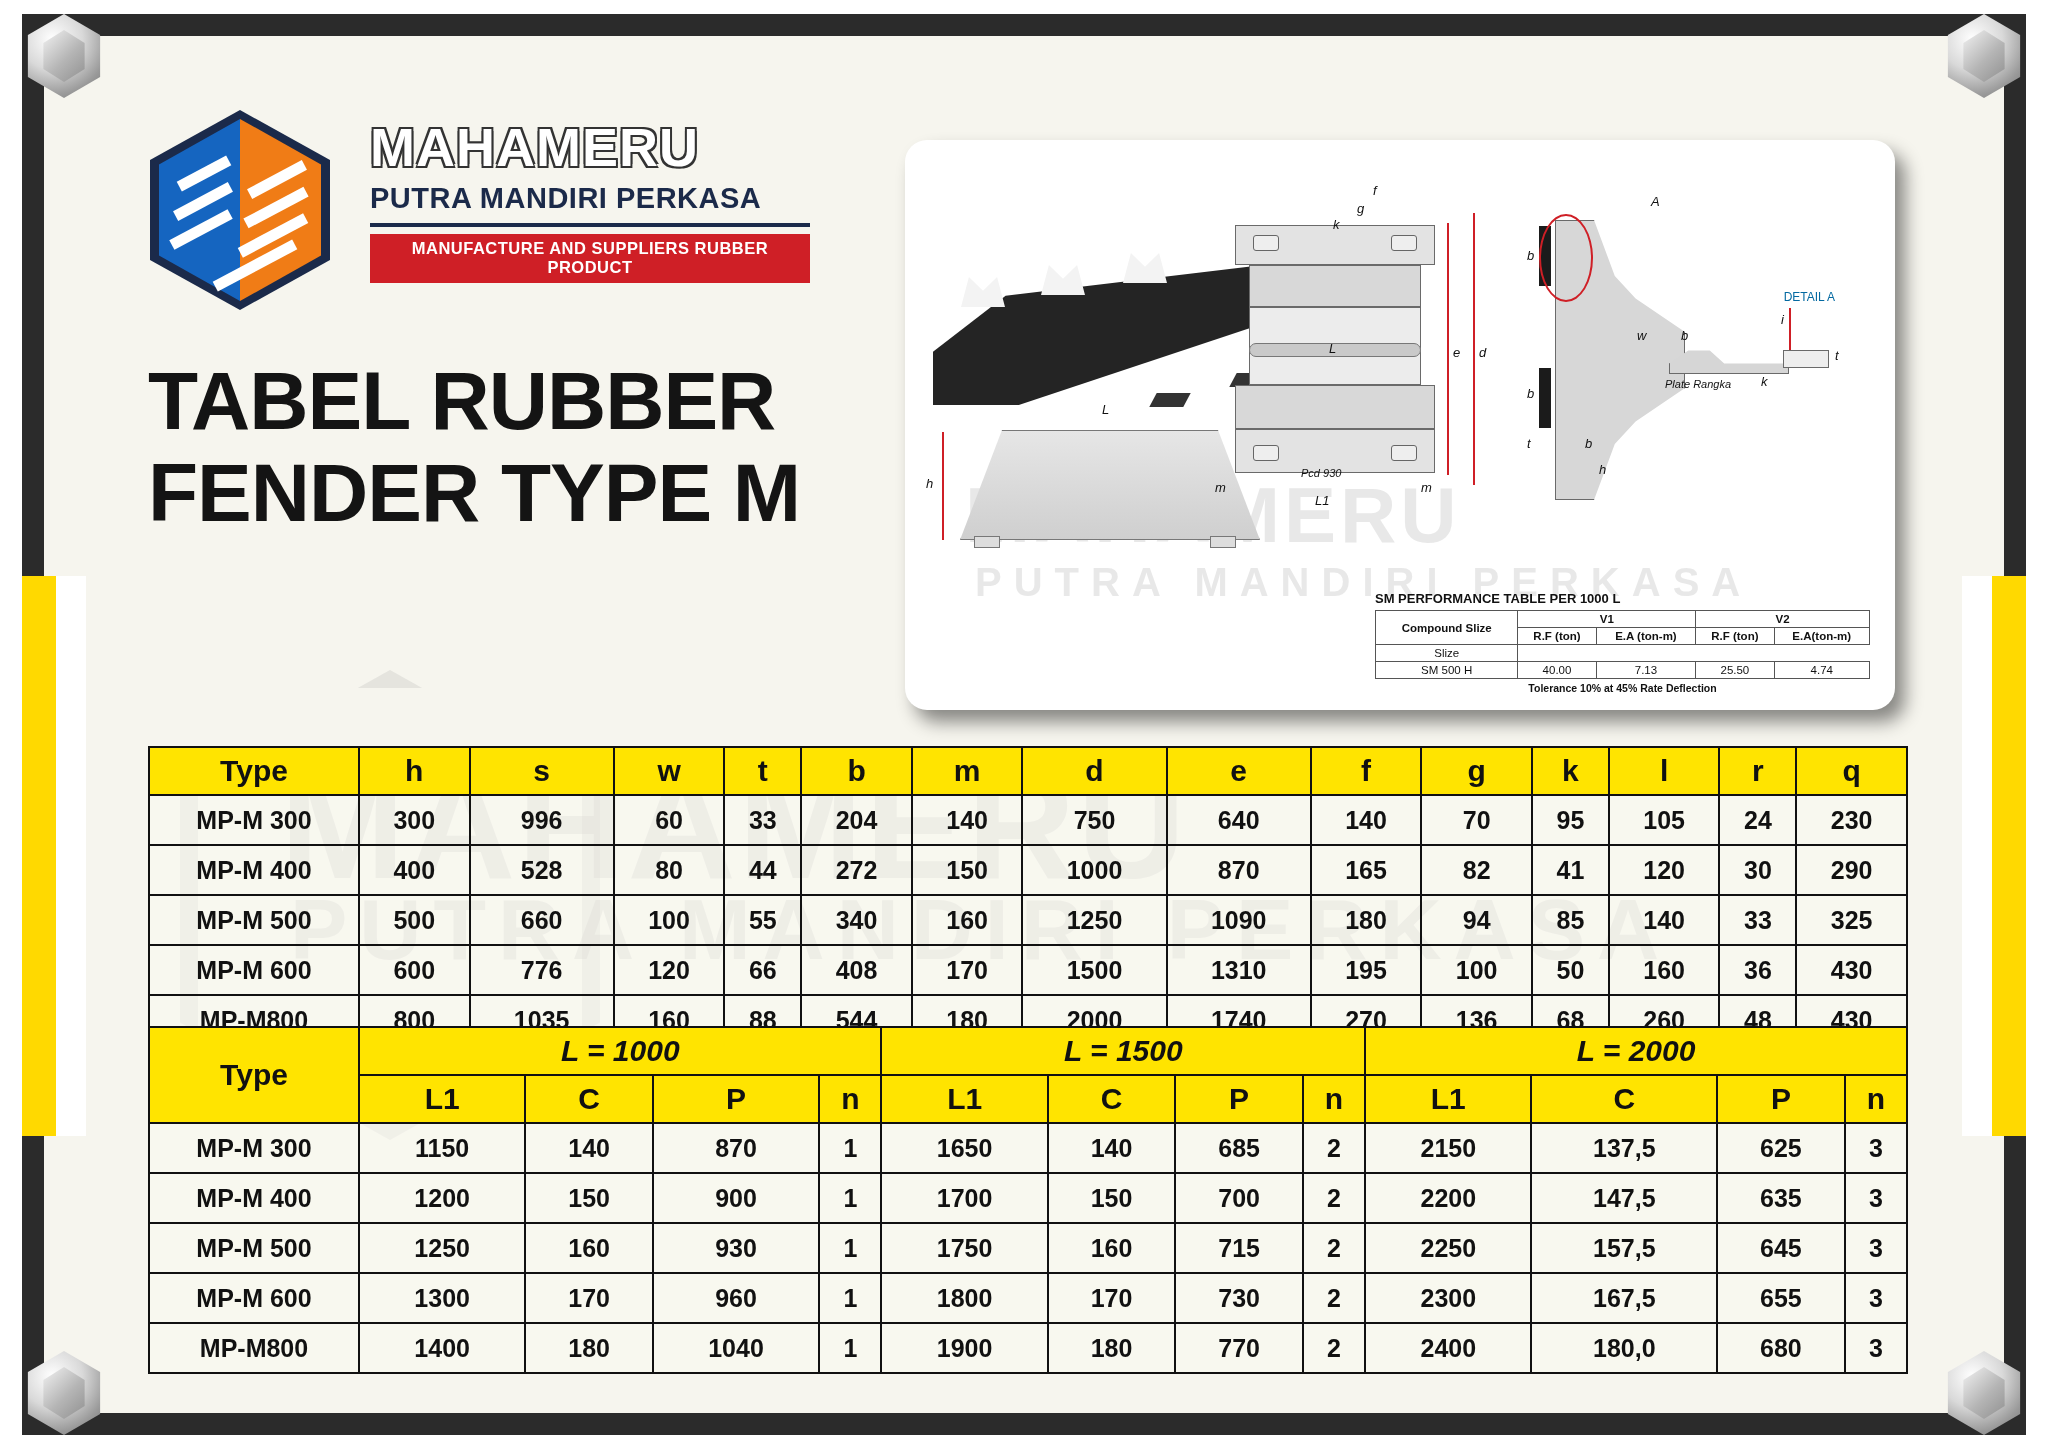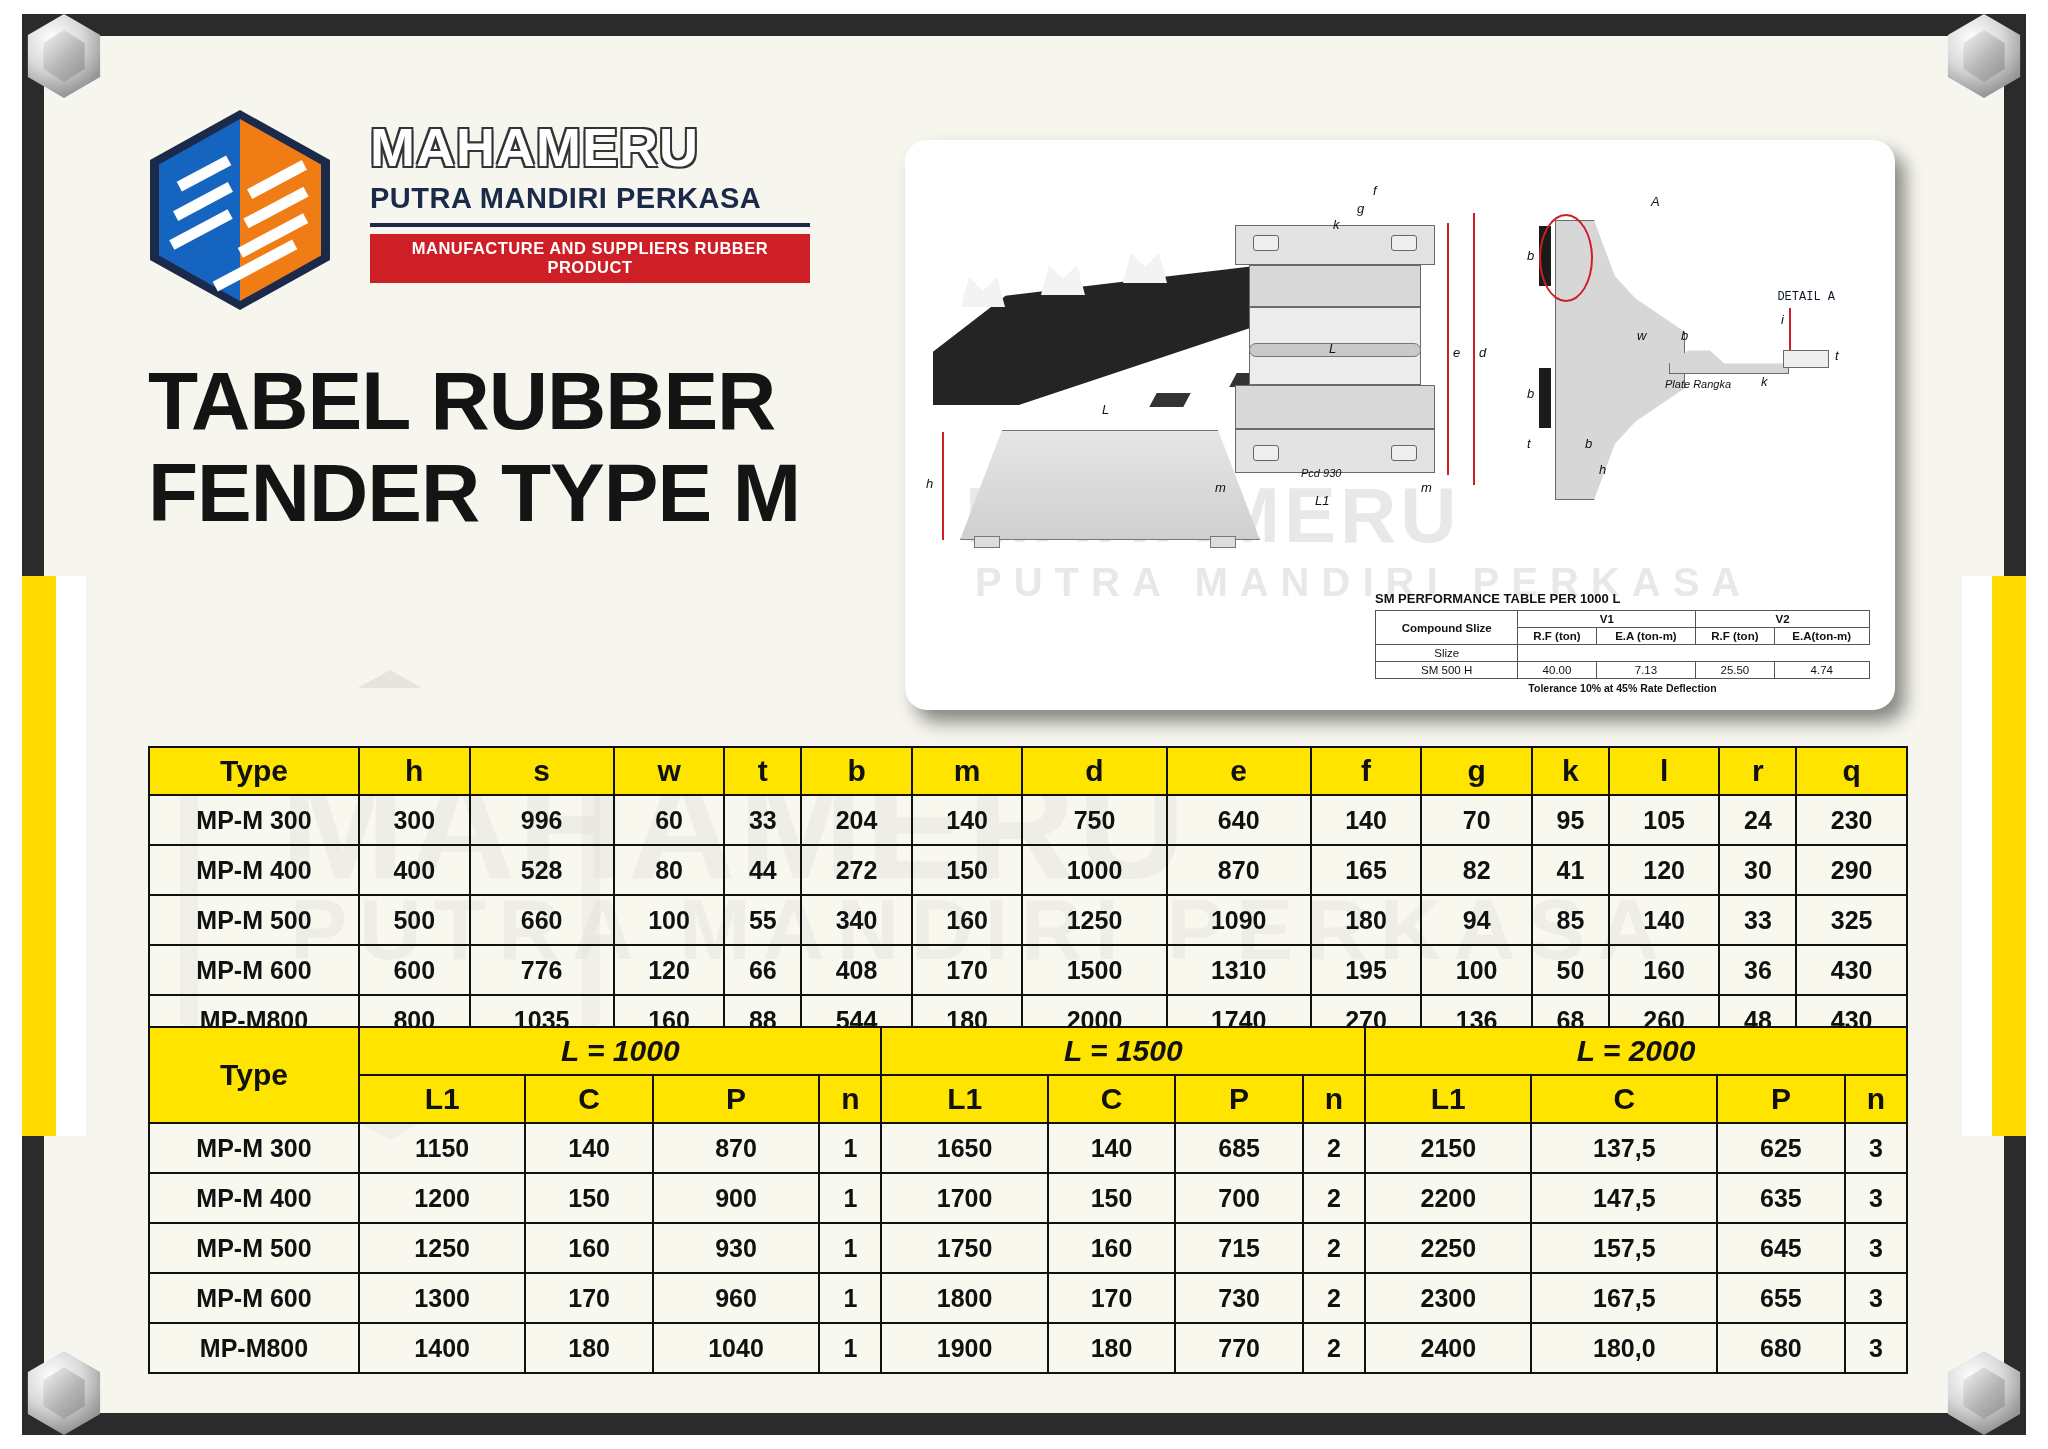--- a/index.html
+++ b/index.html
@@ -173,21 +173,21 @@
     clip-path: polygon(0% 0%, 30% 0%, 46% 20%, 62% 28%, 100% 40%, 100% 60%, 62% 72%, 46% 80%, 30% 100%, 0% 100%);
   }
   .dim-line { position:absolute; background:#cf1f26; }
   .dlabel {
     position:absolute; font-size:13px; font-style:italic; color:#111;
   }
   .dlabel.sm { font-size:11px; }
   .detail-a {
     position:absolute; right:24px; top:150px; width:210px; height:150px;
   }
-  .da-title { position:absolute; right:60px; top:150px; font-size:12px; color:#0f172a;font-family:Liberation Mono, monospace; }
+  .da-title { position:absolute; right:60px; top:150px; font-size:12px; color:#0369a1; }
 
   
   .perf {
     position:absolute; left:470px; bottom:16px; width:495px;
     font-size:11.5px; color:#111;
   }
   .perf .cap { font-weight:bold; font-size:13px; margin-bottom:4px; }
   .perf table { border-collapse:collapse; width:100%; }
   .perf td, .perf th {
     border:1px solid #555; text-align:center; padding:2px 2px; font-weight:normal;

